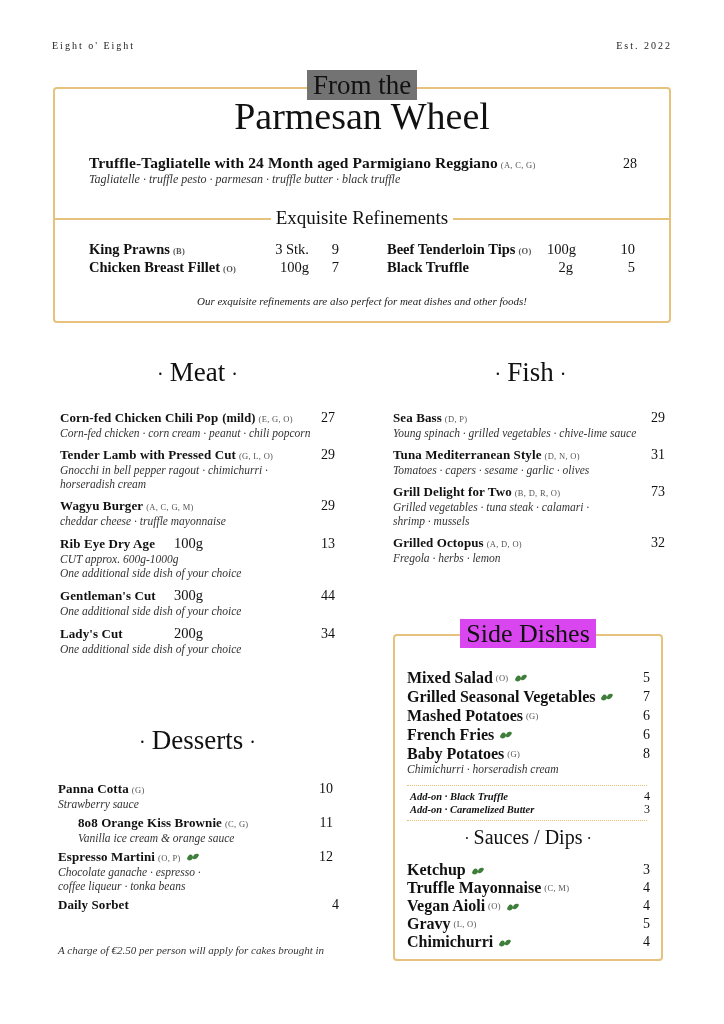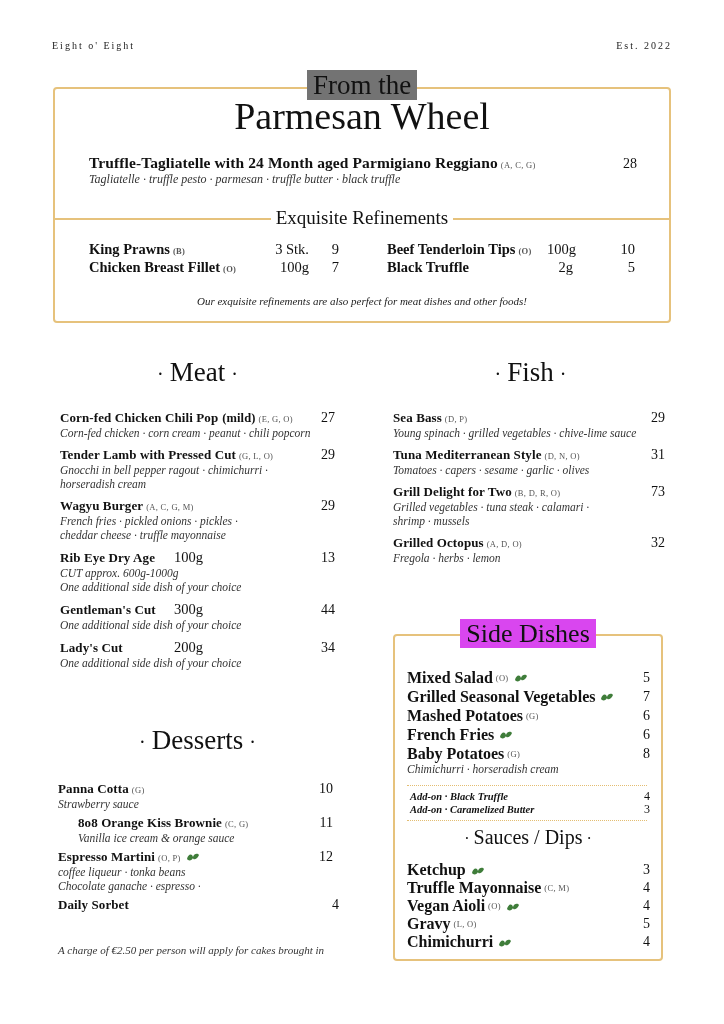--- a/index.html
+++ b/index.html
@@ -179,21 +179,20 @@
     </div>
     <div class="desc">Gnocchi in bell pepper ragout · chimichurri ·</div>
     <div class="desc">horseradish cream</div>
   </div>
   <div class="item">
     <div class="dish-line">
       <span class="dish-name">Wagyu Burger</span>
       <span class="allergen">(A, C, G, M)</span>
       <span class="price">29</span>
     </div>
-    <div class="desc">French fries · pickled onions · pickles ·</div>
     <div class="desc">cheddar cheese · truffle mayonnaise</div>
   </div>
   <div class="item">
     <div class="dish-line">
       <span class="dish-name" style="width:110px;">Rib Eye Dry Age</span>
       <span class="qty" style="margin-left:4px;">100g</span>
       <span class="price">13</span>
     </div>
     <div class="desc">CUT approx. 600g-1000g</div>
     <div class="desc">One additional side dish of your choice</div>
@@ -239,22 +238,22 @@
   </div>
   <div class="item" style="margin-bottom:4px;">
     <div class="dish-line">
       <span class="dish-name">Espresso Martini</span>
       <span class="allergen">(O, P)</span>
       <svg class="leaf" viewBox="0 0 14 9">
           <path d="M1 7 C2 2 6 1 7 5 C8 1 12 1 13 3 C11 8 7 8 7 6 C6 9 2 9 1 7Z" fill="#3f7d3a"></path>
         </svg>
       <span class="price">12</span>
     </div>
+    <div class="desc">Chocolate ganache · espresso ·</div>
     <div class="desc">coffee liqueur · tonka beans</div>
-    <div class="desc">Chocolate ganache · espresso ·</div>
   </div>
   <div class="item">
     <div class="dish-line">
       <span class="dish-name">Daily Sorbet</span>
       <span class="price" style="margin-right:-6px;">4</span>
     </div>
   </div>
 </div>
 
 <div class="footnote">A charge of €2.50 per person will apply for cakes brought in</div>

